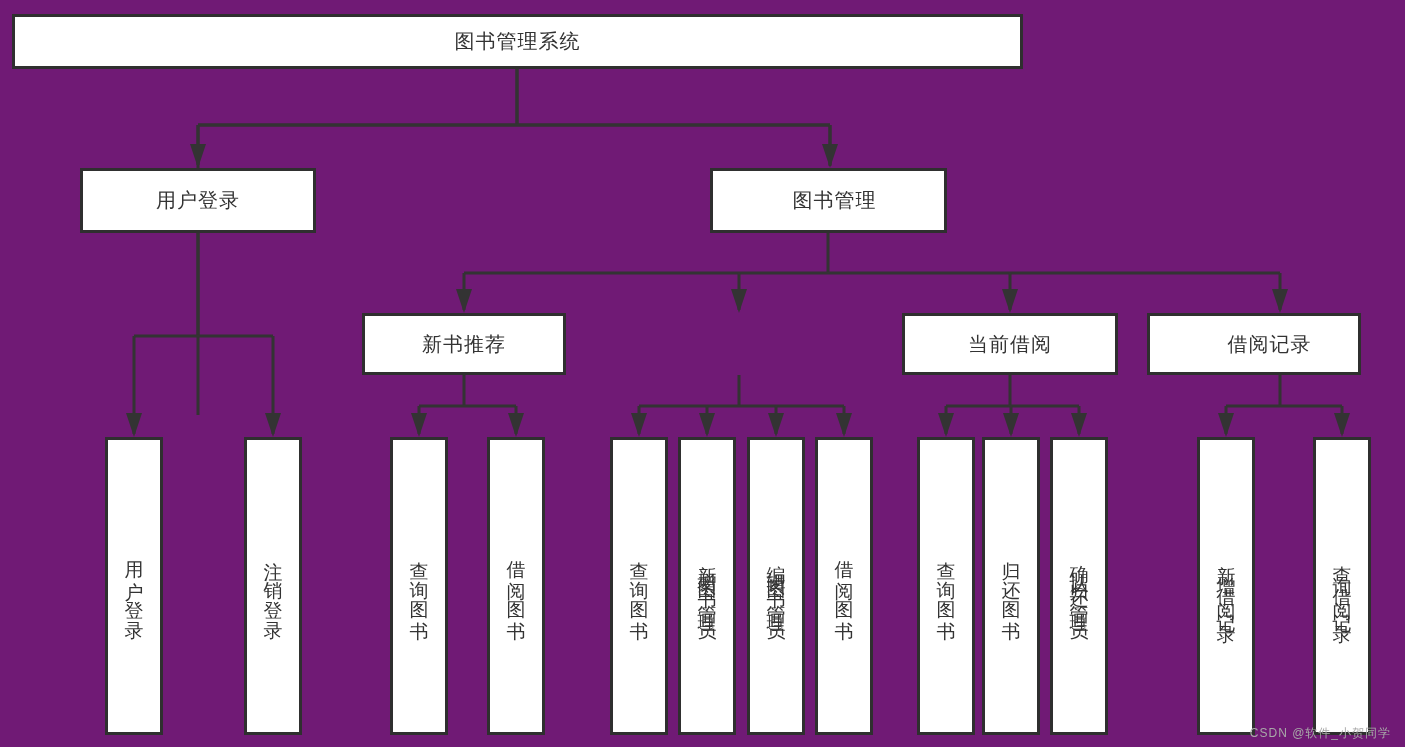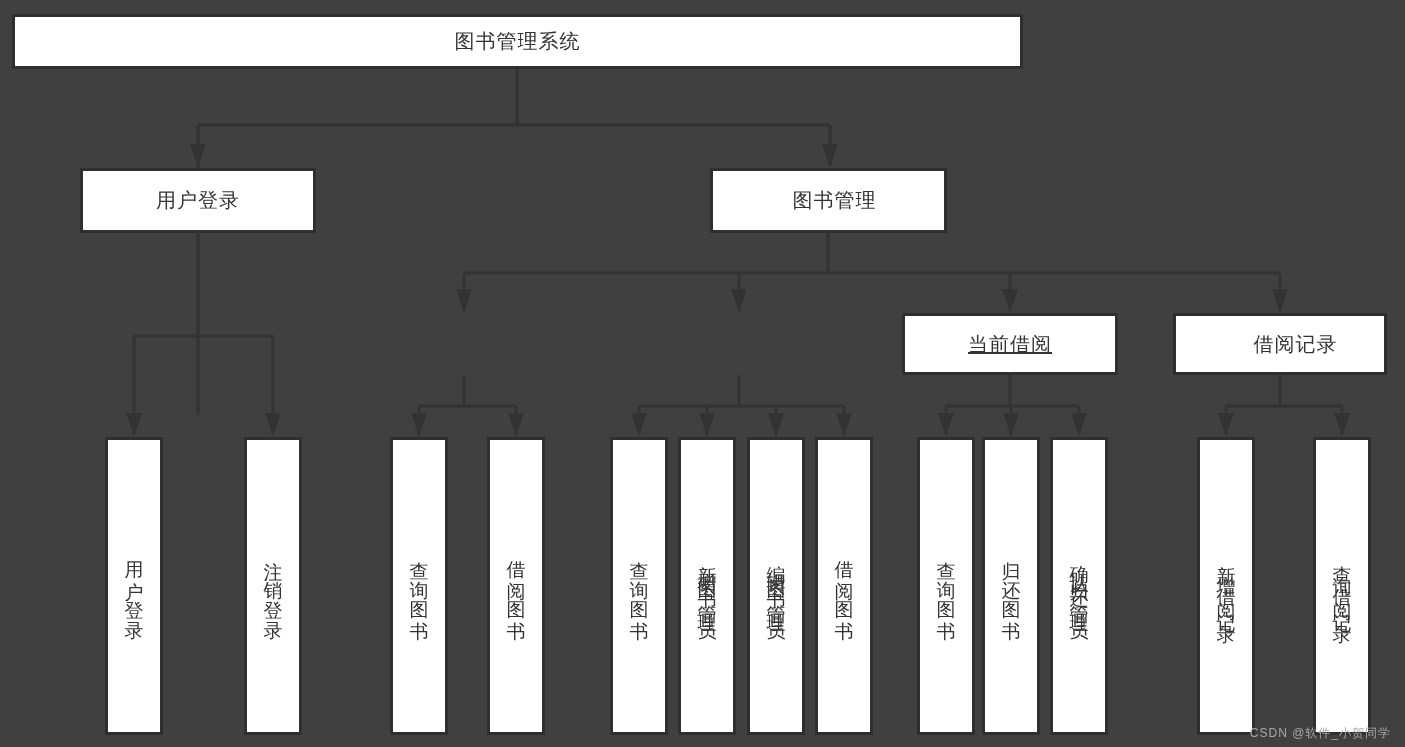--- a/index.html
+++ b/index.html
@@ -1,21 +1,21 @@
 <!DOCTYPE html>
 <html><head>
 <meta charset="utf-8">
 <style>
   * { box-sizing: border-box; margin: 0; padding: 0; }
   html, body { background: #ffffff; }
   .canvas {
     position: relative;
     width: 1405px;
     height: 747px;
-    background: #404040;
+    background: #701a75;
     font-family: "Liberation Sans", sans-serif;
     color: #333333;
     overflow: hidden;
     text-align: right;
   }
   svg.connectors {
     position: absolute;
     left: 0; top: 0;
     width: 1405px; height: 747px;
   }
@@ -28,22 +28,22 @@
     justify-content: center;
     font-size: 20px;
     letter-spacing: 1px;
     white-space: nowrap;
   }
   .node.root   { left: 12px;   top: 14px;  width: 1011px; height: 55px; }
   .node.lv2-a  { left: 80px;   top: 168px; width: 236px;  height: 65px; }
   .node.lv2-b  { left: 710px;  top: 168px; width: 237px;  height: 65px; padding-left: 12px; }
   .node.lv3-a  { left: 362px;  top: 313px; width: 204px;  height: 62px; }
   .node.lv3-b  { left: 633px;  top: 313px; width: 212px;  height: 62px; }
-  .node.lv3-c  { left: 902px;  top: 313px; width: 216px;  height: 62px; text-decoration: underline; }
-  .node.lv3-d  { left: 1173px; top: 313px; width: 214px;  height: 62px; padding-left: 31px; }
+  .node.lv3-c  { left: 902px;  top: 313px; width: 216px;  height: 62px; }
+  .node.lv3-d  { left: 1147px; top: 313px; width: 214px;  height: 62px; padding-left: 31px; }
   .leaf {
     position: absolute;
     top: 437px;
     width: 58px;
     height: 298px;
     background: #ffffff;
     border: 3px solid #2f2f2f;
     display: flex;
     align-items: center;
     justify-content: center;
@@ -157,20 +157,23 @@
     <span>图书管理系统</span>
   </div>
 
   <div class="node lv2-a">
     <span>用户登录</span>
   </div>
   <div class="node lv2-b">
     <span>图书管理</span>
   </div>
 
+  <div class="node lv3-a">
+    <span>新书推荐</span>
+  </div>
   <div class="node lv3-c">
     <span>当前借阅</span>
   </div>
   <div class="node lv3-d">
     <span>借阅记录</span>
   </div>
 
   <div class="leaf l1 ls4">
     <span>用户登录</span>
   </div>

